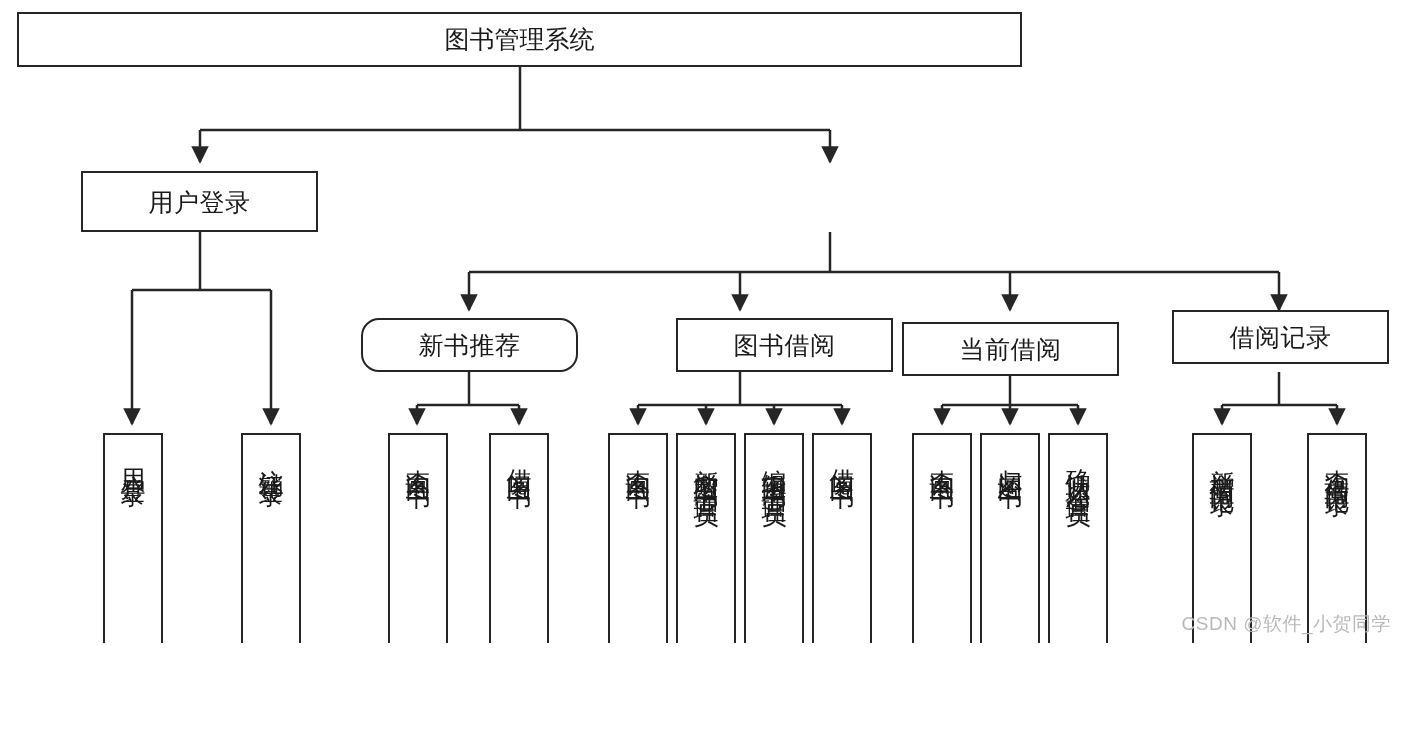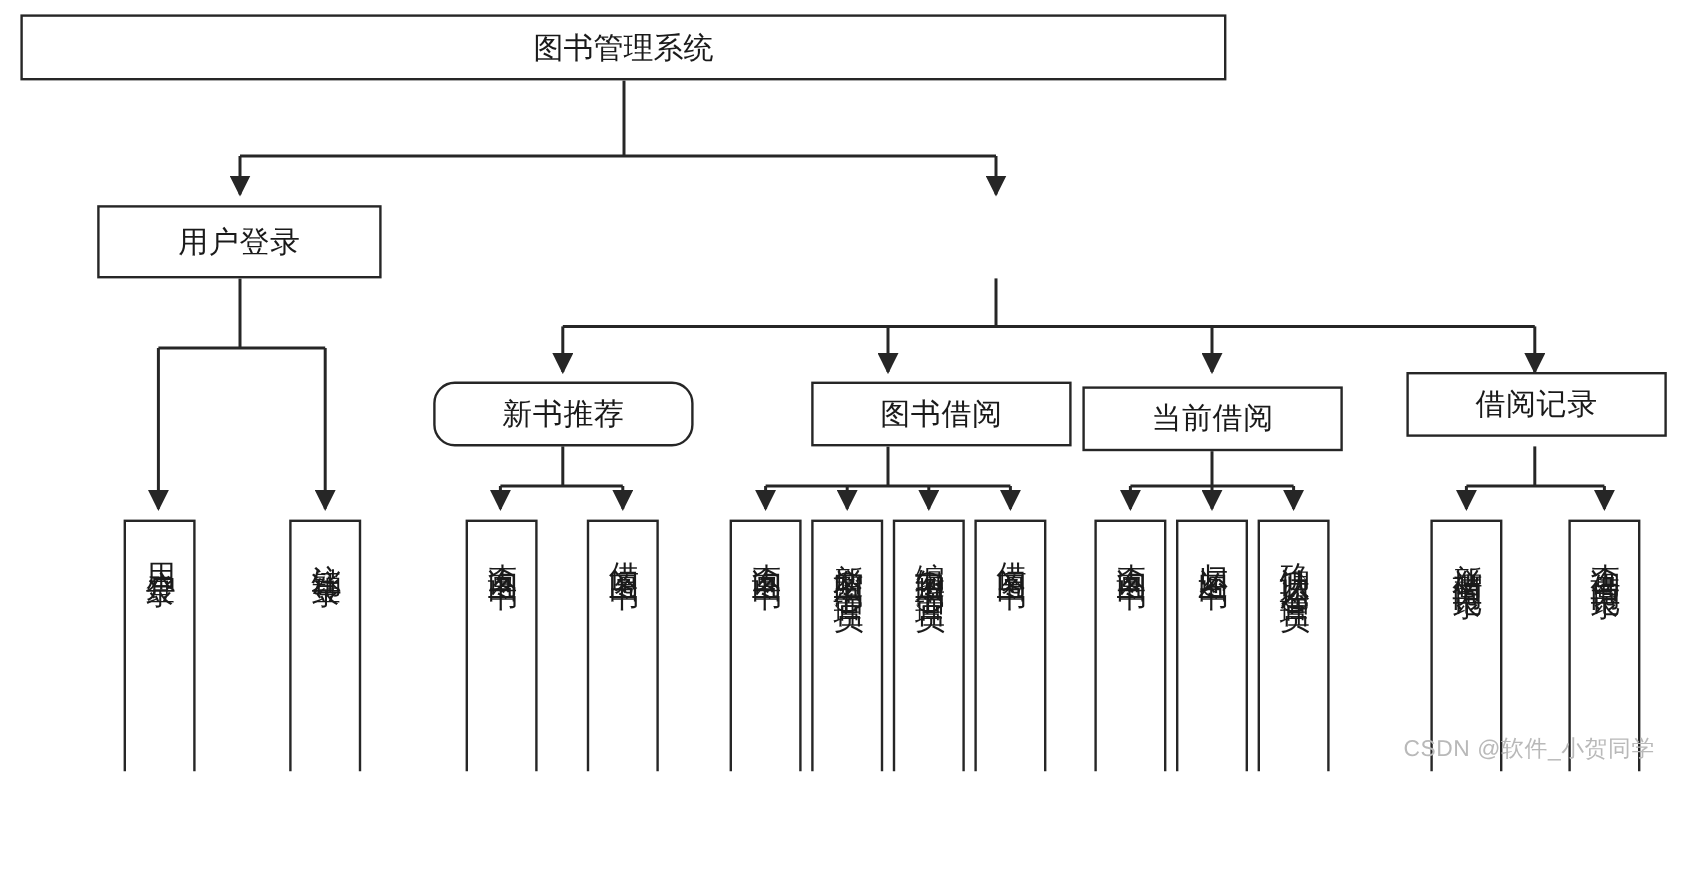--- a/index.html
+++ b/index.html
@@ -54,21 +54,21 @@
   .vtext {
     writing-mode: vertical-rl;
     text-orientation: upright;
     letter-spacing: 5px;
     line-height: 1;
     white-space: nowrap;
     display: block;
   }
   .watermark {
     position: absolute;
-    right: 26px;
+    right: 14px;
     bottom: 6px;
     font-size: 19px;
     color: #b9b9b9;
     letter-spacing: 0.5px;
     white-space: nowrap;
   }
 </style>
 </head>
 <body>
 

